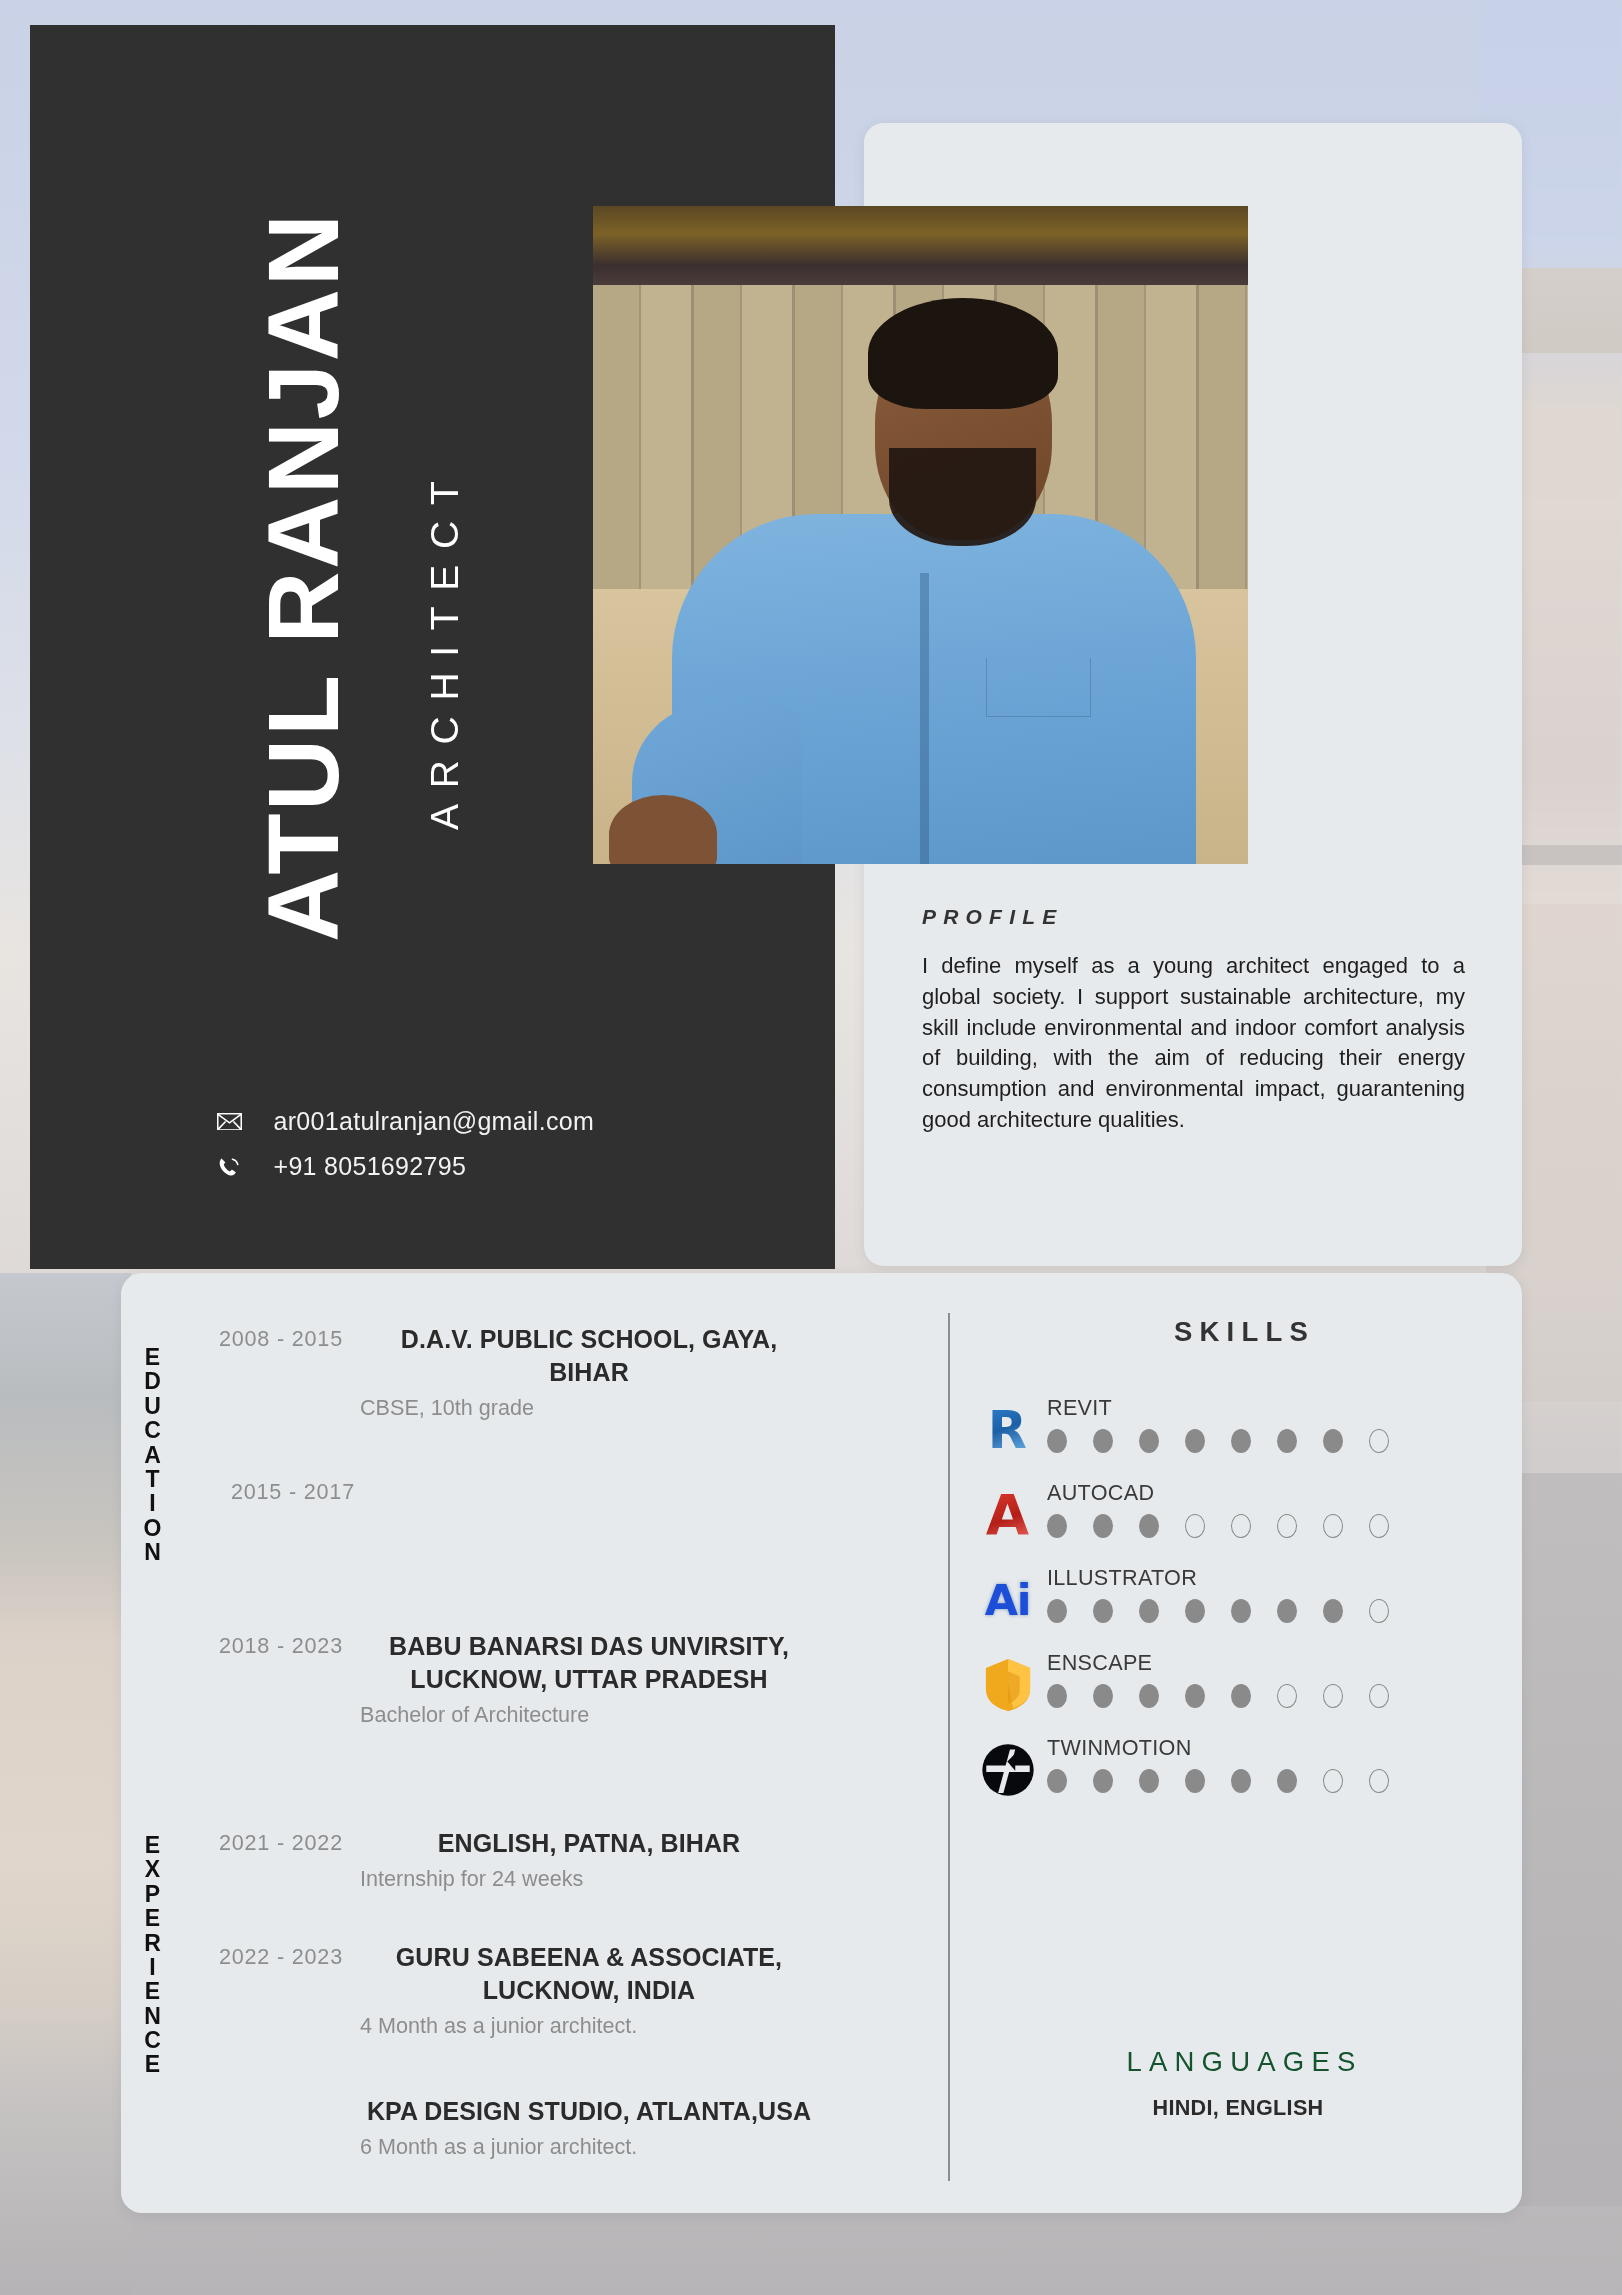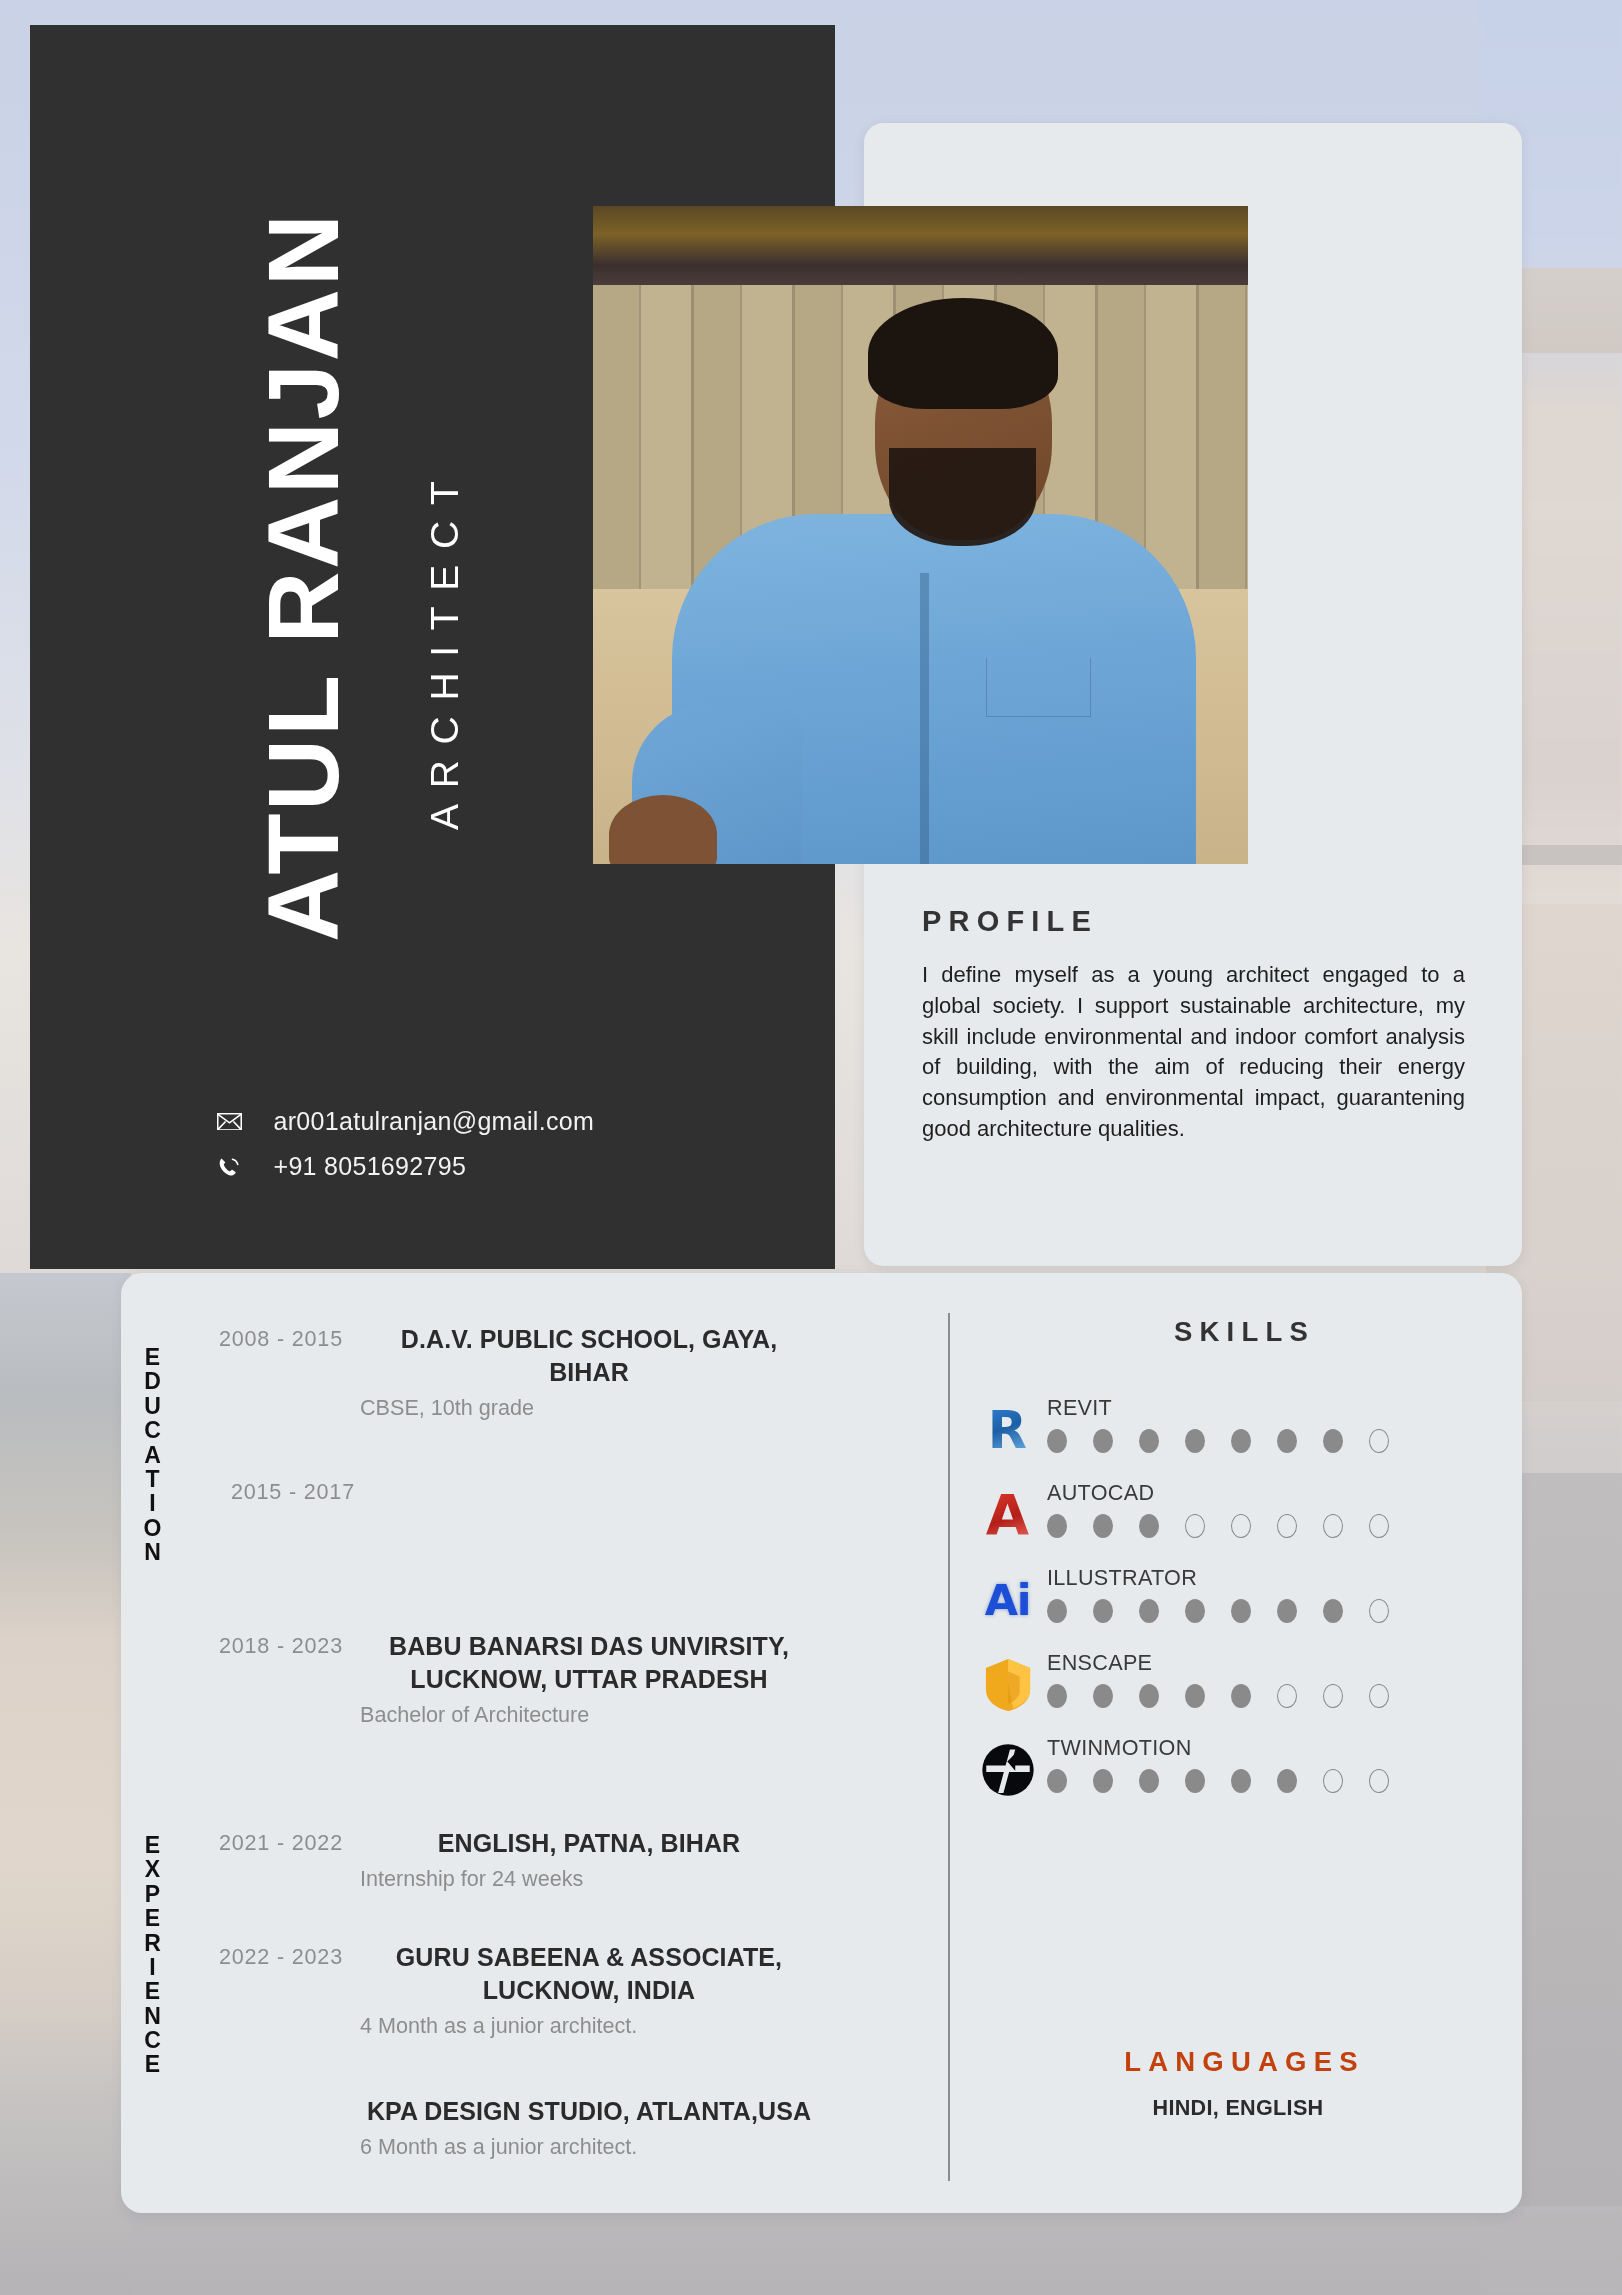--- a/index.html
+++ b/index.html
@@ -259,24 +259,25 @@
     box-shadow: 0 2.6px 11.8px rgba(80,90,110,.12);
   }
 
   .profile-block {
     position: absolute;
     left: 922px; top: 905px;
     width: 543px;
     z-index: 6;
   }
   .sec-heading {
-    font-size: 29px;
+    font-size: 21px;
     font-weight: 700;
     letter-spacing: 7.2px;
     color: #333333;
+    font-style: italic;
   }
   .profile-text {
     margin-top: 22px;
     font-size: 22px;
     line-height: 1.40;
     color: #1f1f1f;
     text-align: justify;
     text-justify: inter-word;
   }
 
@@ -429,23 +430,23 @@
 
   .lang-wrap {
     position: absolute;
     left: 976px; top: 2046px;
     width: 524px;
     z-index: 6;
     text-align: center;
   }
   .lang-title {
     font-size: 27.5px;
-    font-weight: 700;
+    font-weight: 400;
     letter-spacing: 7.2px;
-    color: #c2410c;
+    color: #14532d;
     margin-left: 13px;
   }
   .lang-value {
     margin-top: 17px;
     font-size: 21.6px;
     font-weight: 700;
     color: #2b2b2b;
     letter-spacing: 0.3px;
   }
 </style>

